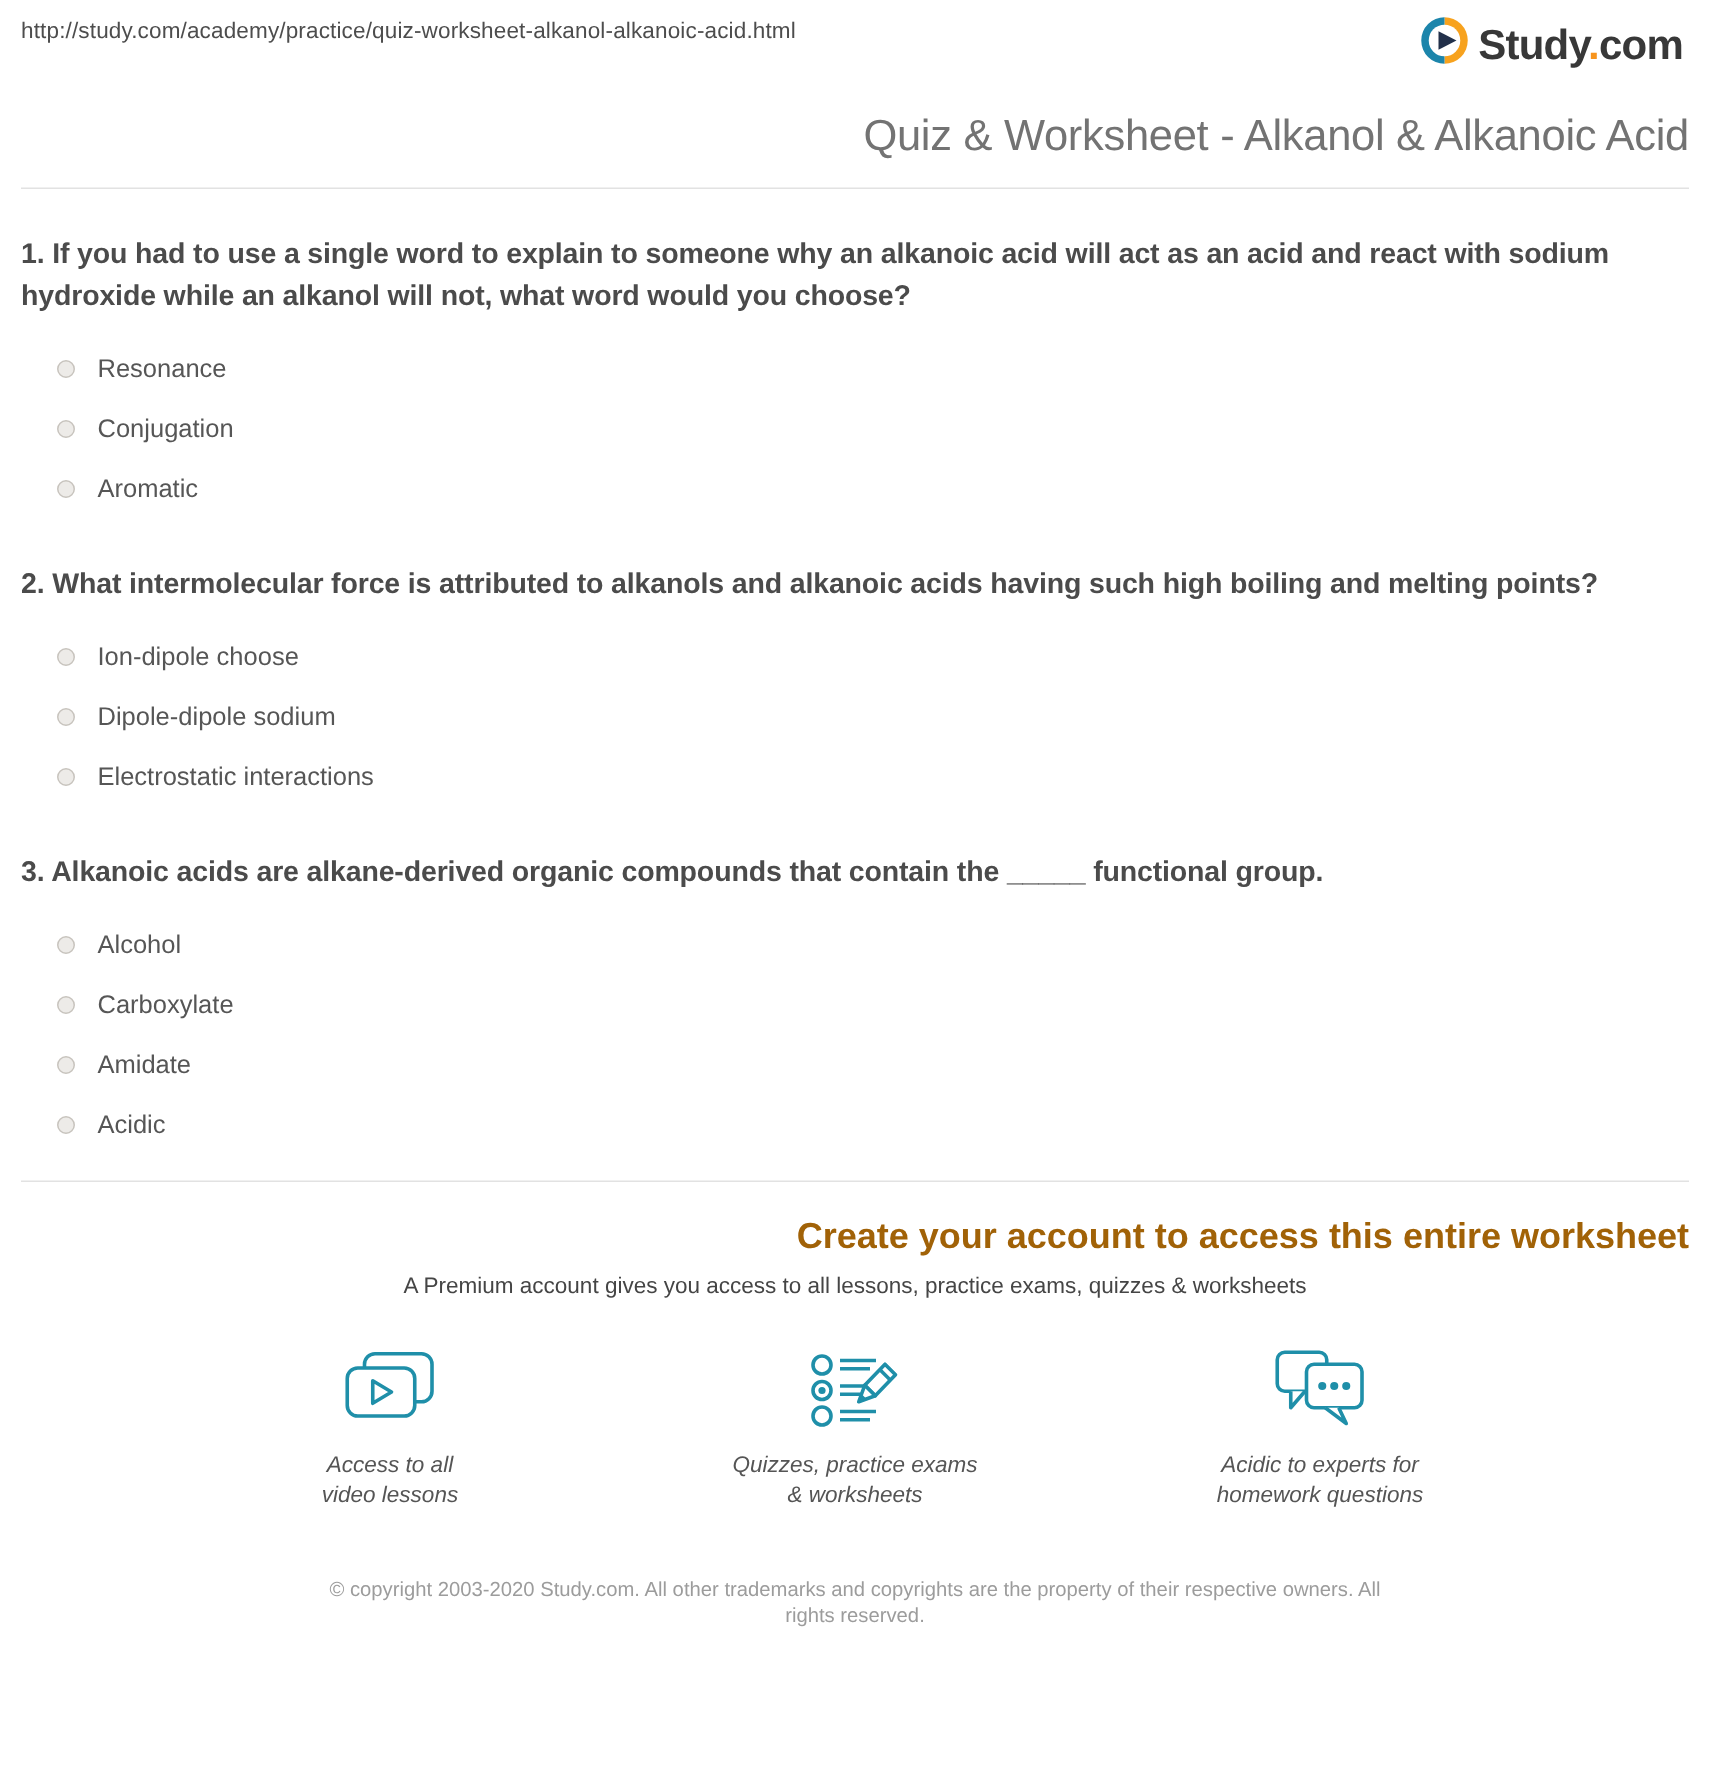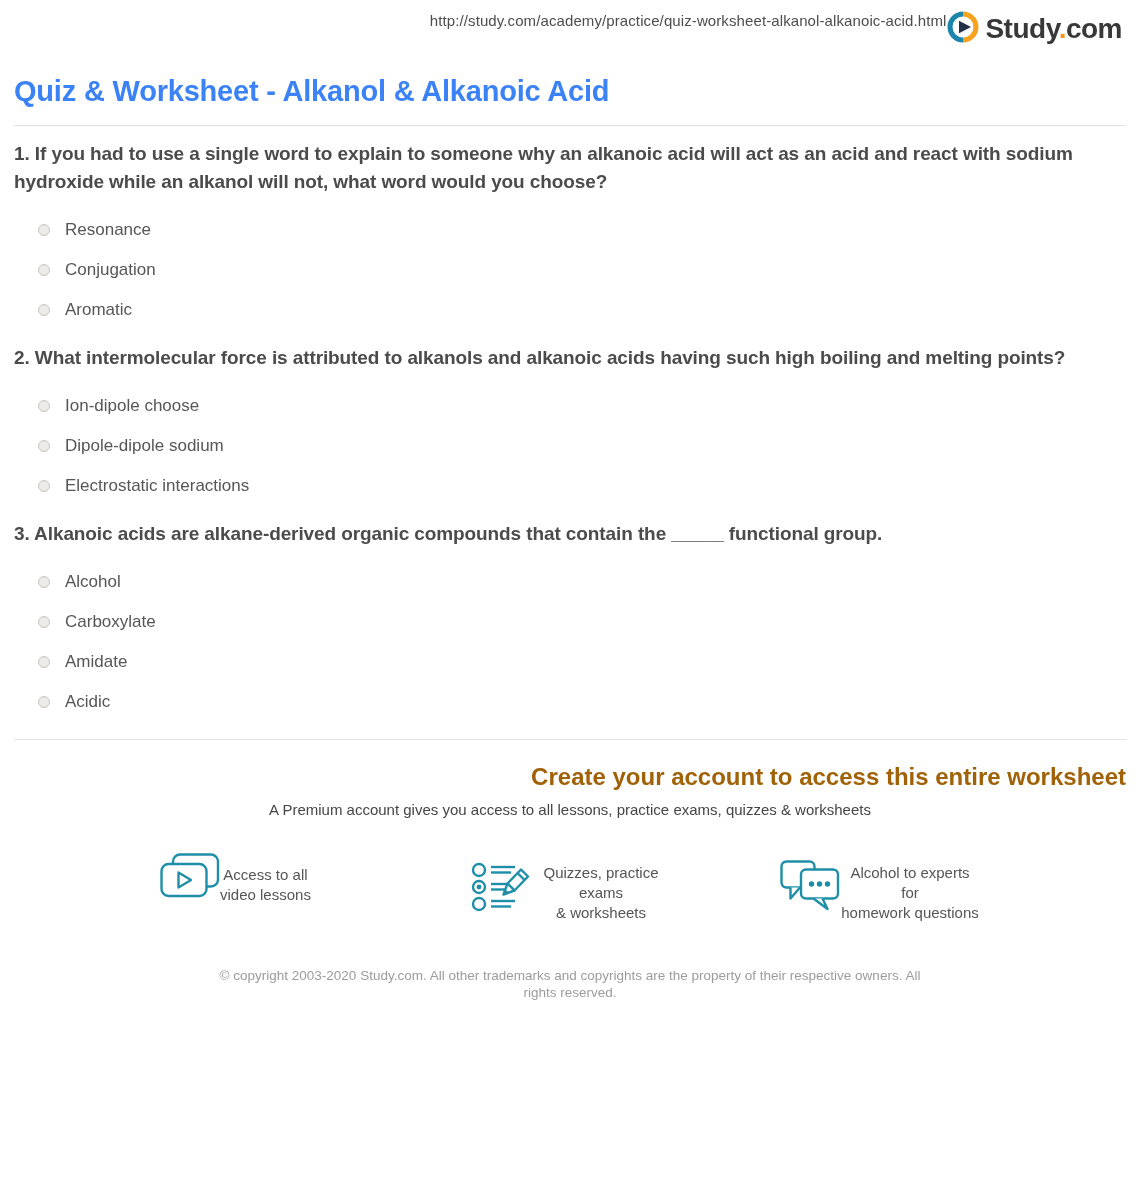--- a/index.html
+++ b/index.html
@@ -7,21 +7,21 @@
   body {
     width: 1140px;
     font-family: "Liberation Sans", sans-serif;
     color: #4b4b4b;
   }
   .page { padding: 0 14px 28px 14px; }
 
   
   .header {
     display: flex;
-    justify-content: flex-end;
+    justify-content: space-between;
     align-items: flex-start;
     padding-top: 10px;
     height: 50px;
   }
   .page-url {
     font-size: 15px;
     color: #4d4d4d;
     padding-top: 2px;
     letter-spacing: 0.1px;
   }
@@ -37,32 +37,33 @@
     font-weight: 700;
     color: #383838;
     letter-spacing: -0.5px;
   }
   .logo-text .dot { color: #f7941d; }
 
   
   h1.page-title {
     margin-top: 25px;
     font-size: 29px;
-    font-weight: 700;
-    color: #3b82f6;
+    font-weight: 400;
+    color: #737373;
     letter-spacing: -0.2px;
+    text-align: right;
   }
   hr.rule {
     border: none;
     border-top: 1px solid #e2e2e2;
     margin-top: 17px;
   }
 
   
-  .question-block { margin-top: 14px; }
+  .question-block { margin-top: 30px; }
   .question-text {
     font-size: 19px;
     font-weight: 700;
     line-height: 28px;
     color: #4b4b4b;
     letter-spacing: -0.1px;
   }
   .options { margin-top: 14px; }
   .option-row {
     display: flex;
@@ -104,22 +105,23 @@
   .features {
     display: flex;
     justify-content: center;
     align-items: flex-start;
     gap: 110px;
     margin-top: 33px;
   }
   .feature {
     width: 200px;
     display: flex;
-    flex-direction: row;
+    flex-direction: column;
     align-items: center;
+    font-style: italic;
   }
   .feature-icon { height: 56px; display: flex; align-items: center; }
   .feature-caption {
     margin-top: 12px;
     font-size: 15px;
     line-height: 20px;
     color: #555555;
   }
 
   
@@ -268,21 +270,21 @@
             <rect x="1.5" y="1.5" width="33" height="26" rx="5"></rect>
             <path d="M10.5 27.5 L10.5 38.5 L20 27.5" fill="#ffffff" stroke-linejoin="round"></path>
             <rect x="21" y="9.5" width="37" height="29" rx="5" fill="#ffffff"></rect>
             <path d="M42.5 38.5 L47.5 49 L33.5 38.5" fill="#ffffff" stroke-linejoin="round"></path>
             <circle cx="31.5" cy="24" r="2.7" fill="#1f8fa9" stroke="none"></circle>
             <circle cx="39.5" cy="24" r="2.7" fill="#1f8fa9" stroke="none"></circle>
             <circle cx="47.5" cy="24" r="2.7" fill="#1f8fa9" stroke="none"></circle>
           </svg>
         </span>
         <div class="feature-caption">
-          <div>Alcohol to experts for</div>
+          <div>Acidic to experts for</div>
           <div>homework questions</div>
         </div>
       </div>
 
     </div>
   </section>
 
   <footer>
     <p class="copyright">© copyright 2003-2020 Study.com. All other trademarks and copyrights are the property of their respective owners. All rights reserved.</p>
   </footer>

